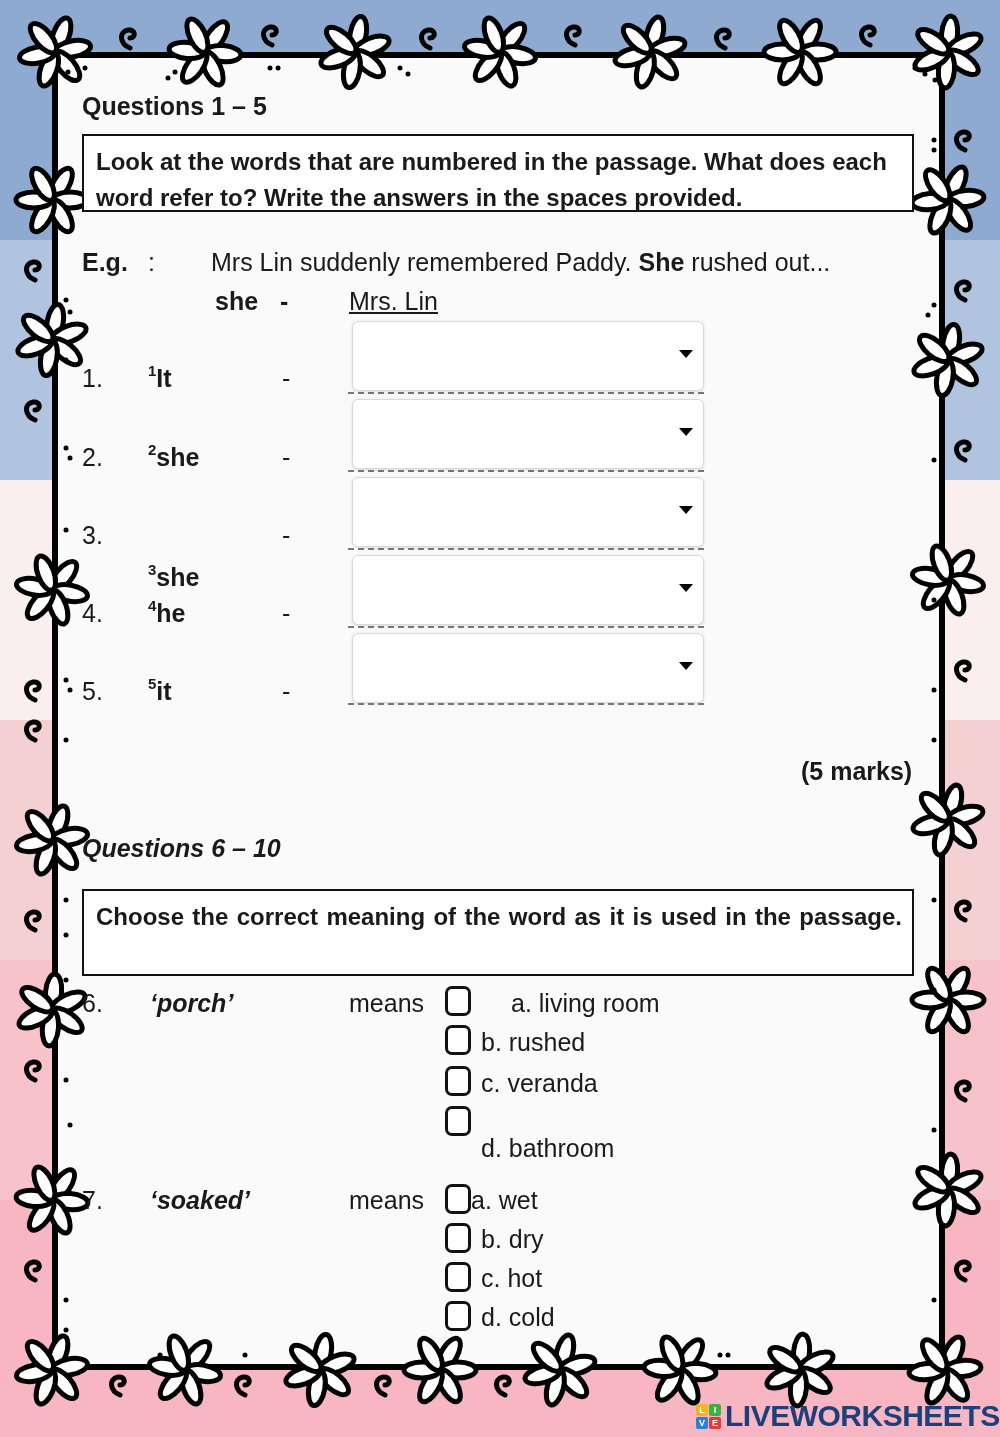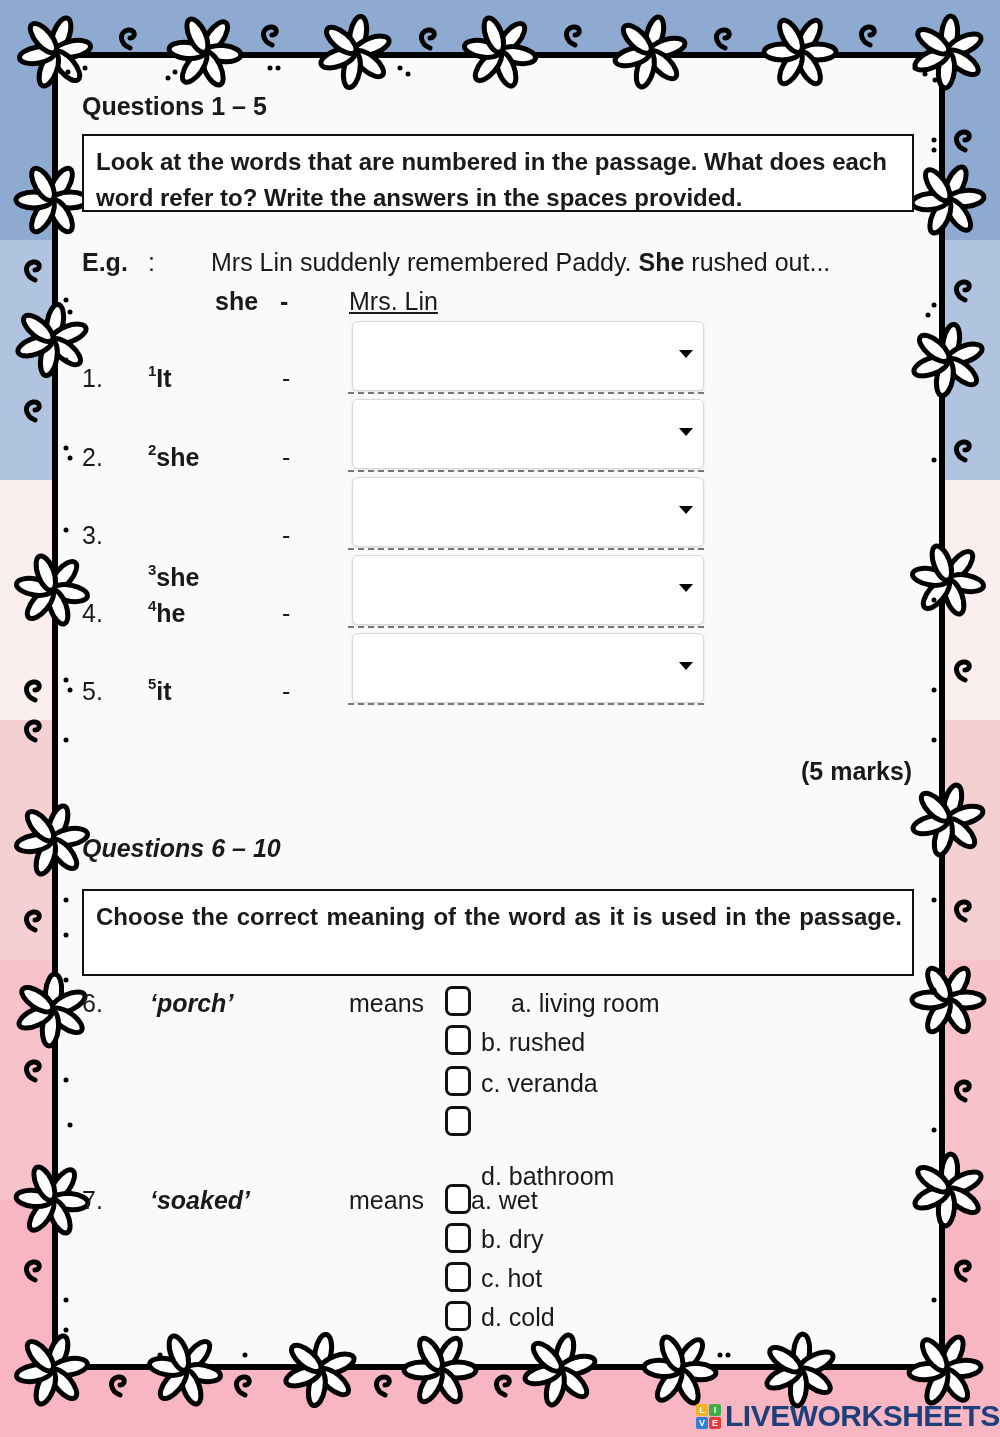--- a/index.html
+++ b/index.html
@@ -238,21 +238,21 @@
   <div class="txt" style="left:82px; top:989px;">6.</div>
   <div class="txt bold italic" style="left:150px; top:989px;">‘porch’</div>
   <div class="txt" style="left:349px; top:989px;">means</div>
   <div class="cbox" style="left:445px; top:986px;"></div>
   <div class="opt" style="left:481px; top:989px;margin-left:30px;">a. living room</div>
   <div class="cbox" style="left:445px; top:1025px;"></div>
   <div class="opt" style="left:481px; top:1028px;">b. rushed</div>
   <div class="cbox" style="left:445px; top:1066px;"></div>
   <div class="opt" style="left:481px; top:1069px;">c. veranda</div>
   <div class="cbox" style="left:445px; top:1106px;"></div>
-  <div class="opt" style="left:481px; top:1162px;">d. bathroom</div>
+  <div class="opt" style="left:481px; top:1134px;">d. bathroom</div>
 </div>
 
 <div>
   <div class="txt" style="left:82px; top:1186px;">7.</div>
   <div class="txt bold italic" style="left:150px; top:1186px;">‘soaked’</div>
   <div class="txt" style="left:349px; top:1186px;">means</div>
   <div class="cbox" style="left:445px; top:1184px;"></div>
   <div class="opt" style="left:471px; top:1186px;">a. wet</div>
   <div class="cbox" style="left:445px; top:1223px;"></div>
   <div class="opt" style="left:481px; top:1225px;">b. dry</div>

